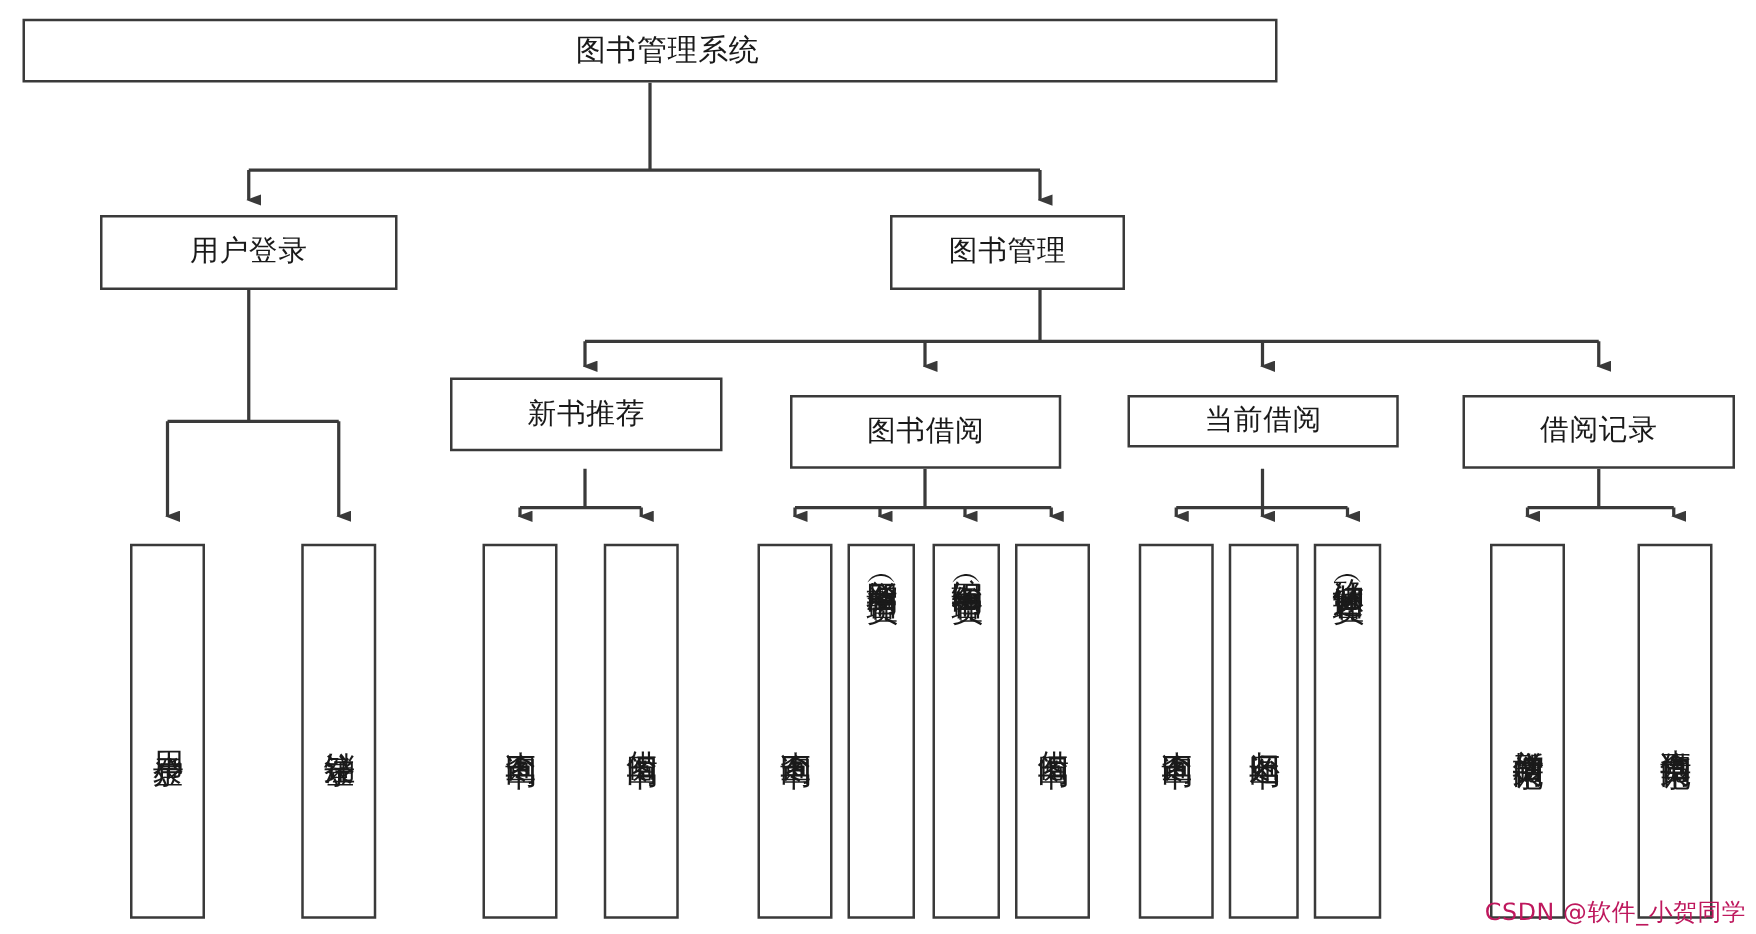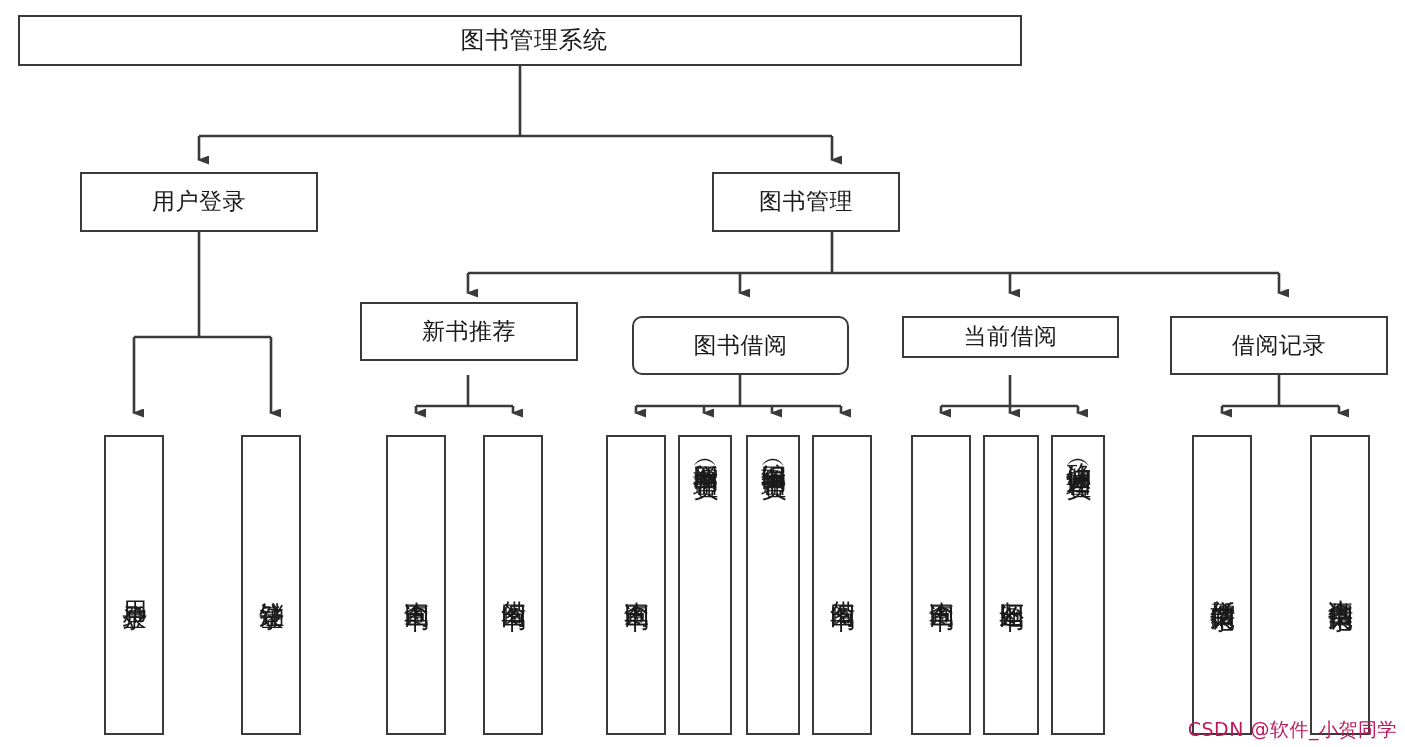--- a/index.html
+++ b/index.html
@@ -141,27 +141,27 @@
   <div class="node h" style="left:80px; top:172px; width:238px; height:60px;">
     <span class="label">用户登录</span>
   </div>
   <div class="node h" style="left:712px; top:172px; width:188px; height:60px;">
     <span class="label">图书管理</span>
   </div>
 
   <div class="node h" style="left:360px; top:302px; width:218px; height:59px;">
     <span class="label">新书推荐</span>
   </div>
-  <div class="node h" style="left:632px; top:316px; width:217px; height:59px;border-radius:10px;">
+  <div class="node h" style="left:632px; top:316px; width:217px; height:59px;">
     <span class="label">图书借阅</span>
   </div>
   <div class="node h" style="left:902px; top:316px; width:217px; height:42px;">
     <span class="label">当前借阅</span>
   </div>
-  <div class="node h" style="left:1170px; top:316px; width:218px; height:59px;">
+  <div class="node h" style="left:1170px; top:316px; width:218px; height:59px;font-family:Liberation Mono, monospace;">
     <span class="label">借阅记录</span>
   </div>
 
   <div class="node v center" style="left:104px; top:435px; width:60px; height:300px;">
     <span class="label">用户登录</span>
   </div>
   <div class="node v center" style="left:241px; top:435px; width:60px; height:300px;">
     <span class="label">注销登录</span>
   </div>
 

